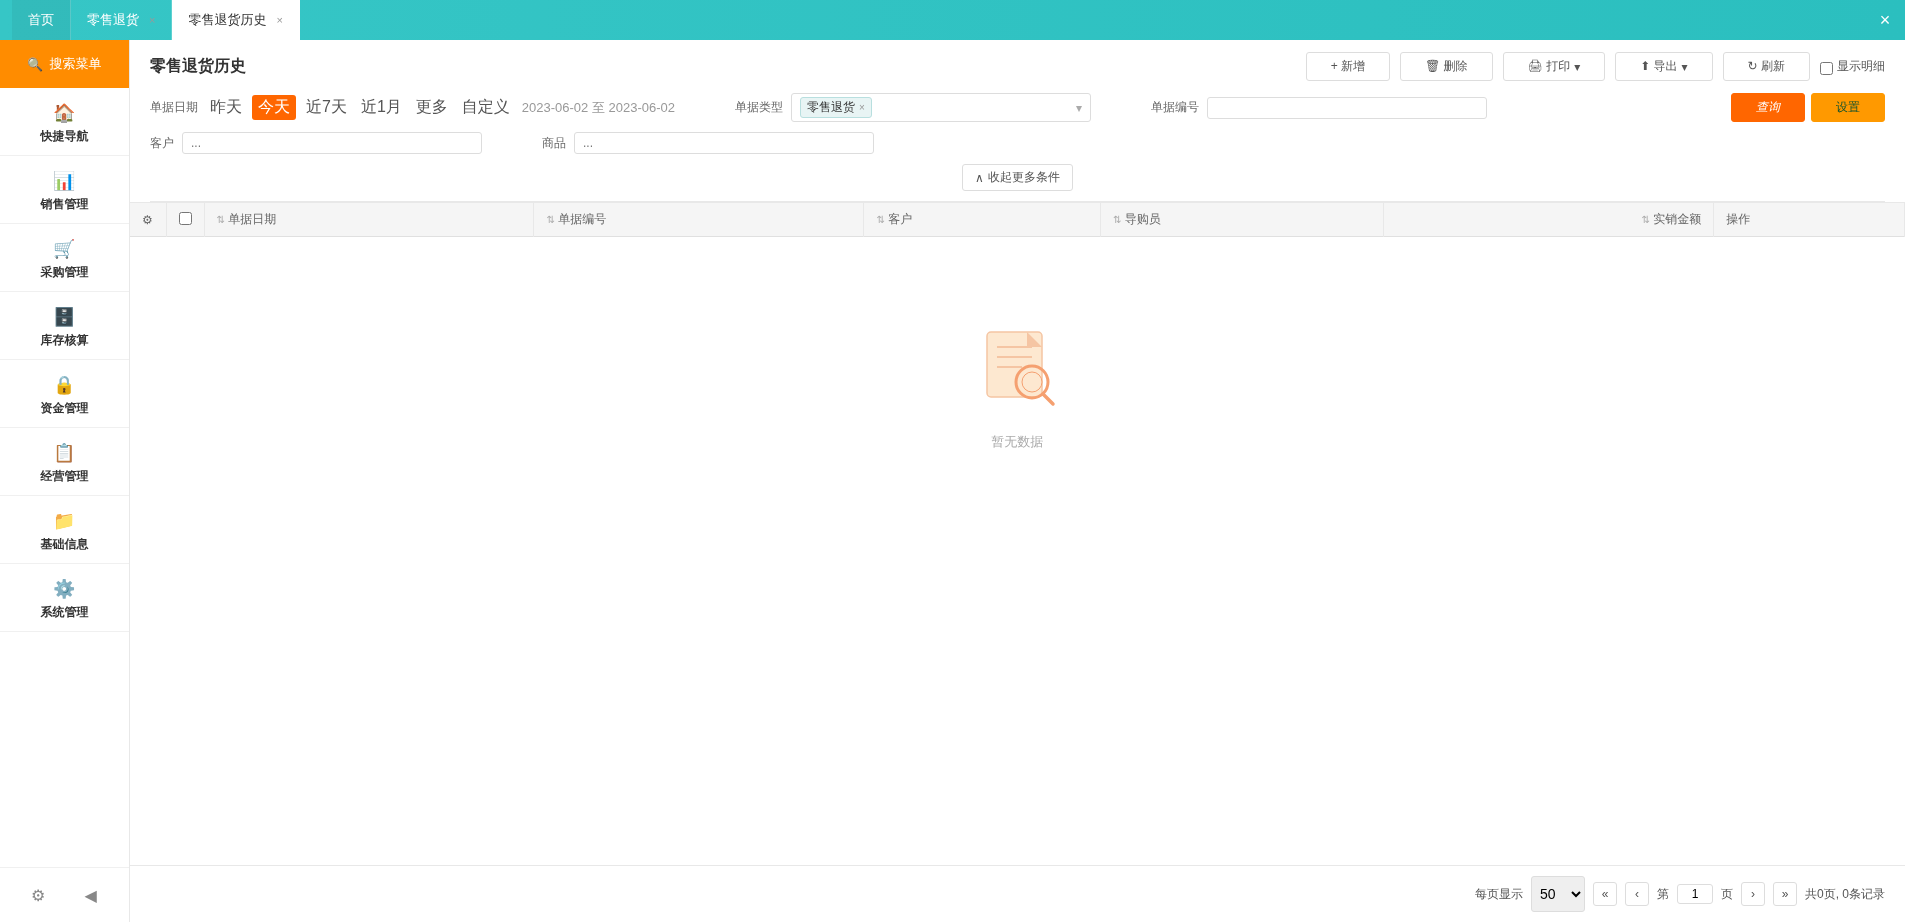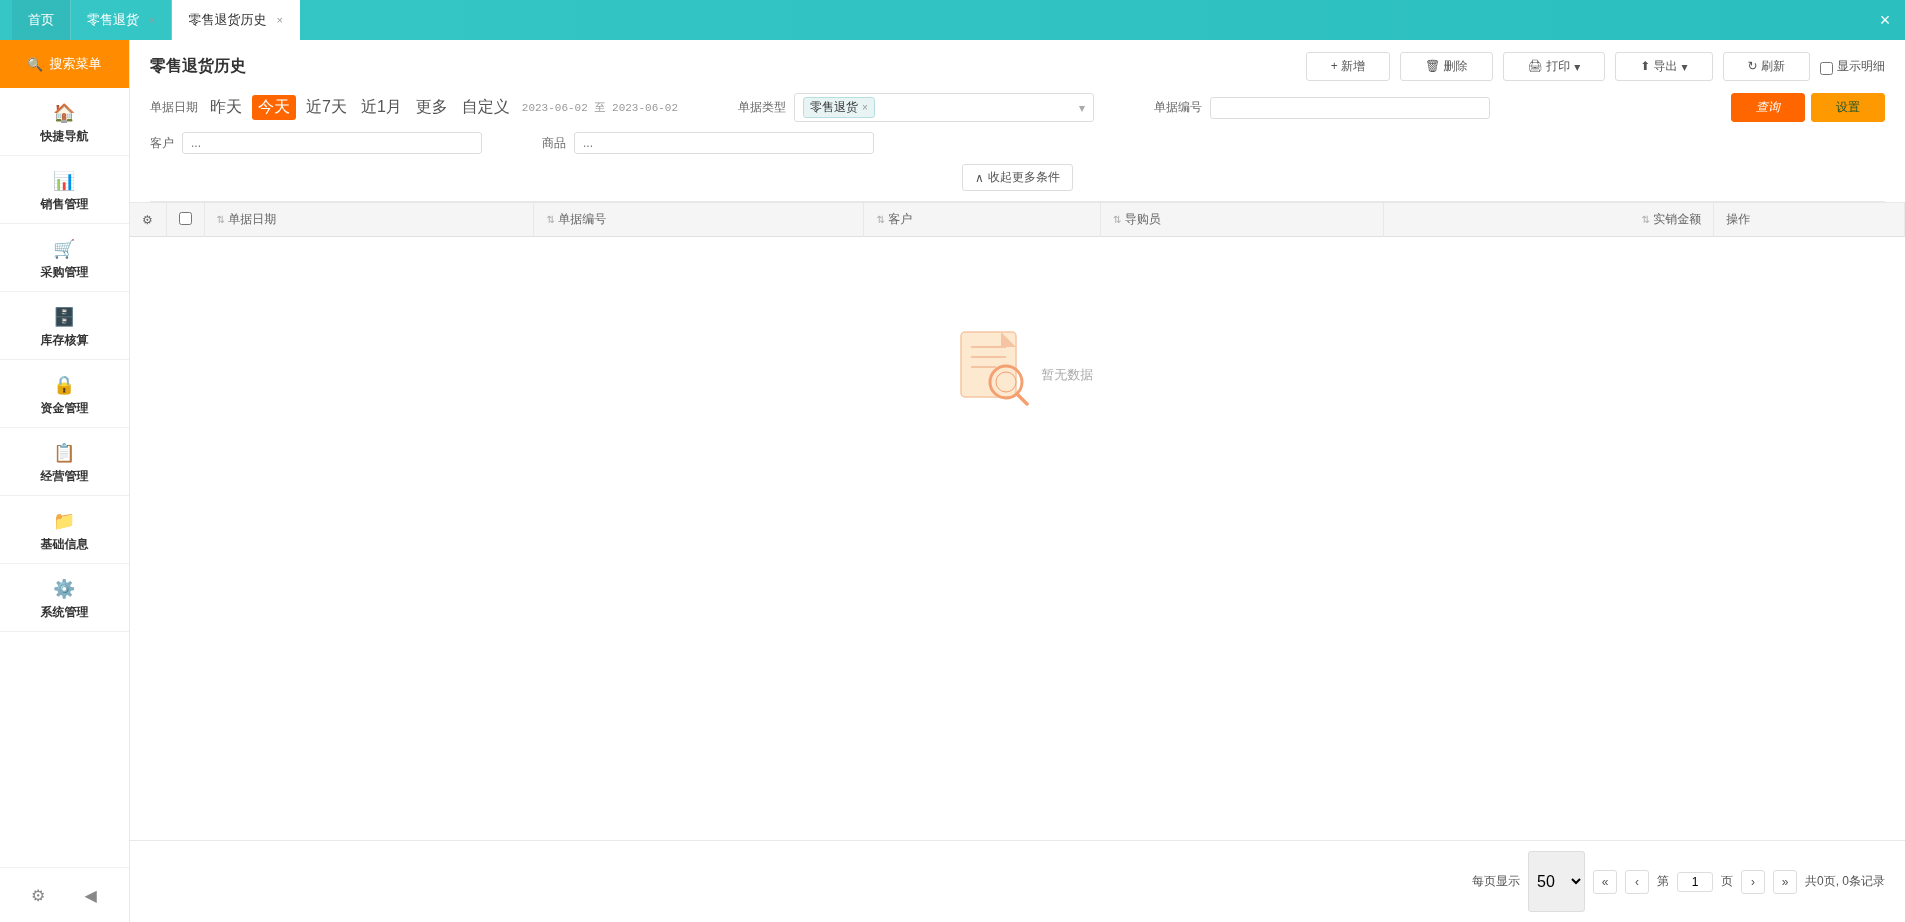--- a/index.html
+++ b/index.html
@@ -222,23 +222,22 @@
       padding: 1px 4px;
       border-radius: 2px;
     }
     .date-shortcut.active {
       background: #ff6600;
       color: #fff;
       border-radius: 3px;
       padding: 2px 6px;
     }
     .date-range-text {
-      font-size: 11px;
+      font-size: 13px;
       color: #999;
-      font-family: Liberation Mono, monospace;
     }
     .filter-input {
       border: 1px solid #ddd;
       border-radius: 3px;
       padding: 3px 8px;
       font-size: 12px;
       outline: none;
       min-width: 200px;
       color: #999;
     }
@@ -315,21 +314,21 @@
       text-align: center;
     }
     .th-checkbox {
       width: 36px;
       text-align: center;
     }
 
     
     .empty-state {
       display: flex;
-      flex-direction: row;
+      flex-direction: column;
       align-items: center;
       justify-content: center;
       padding: 80px 0;
     }
     .empty-icon {
       width: 100px;
       height: 100px;
       margin-bottom: 16px;
     }
     .empty-text {
@@ -346,22 +345,22 @@
       border-top: 1px solid #e8e8e8;
       background: #fff;
       gap: 8px;
       font-size: 12px;
       color: #555;
       flex-shrink: 0;
     }
     .pagination-select {
       border: 1px solid #ddd;
       border-radius: 3px;
-      padding: 20px 4px;
-      font-size: 16px;
+      padding: 8px 4px;
+      font-size: 14px;
     }
     .page-btn {
       width: 24px;
       height: 24px;
       display: flex;
       align-items: center;
       justify-content: center;
       border: 1px solid #ddd;
       border-radius: 3px;
       cursor: pointer;

